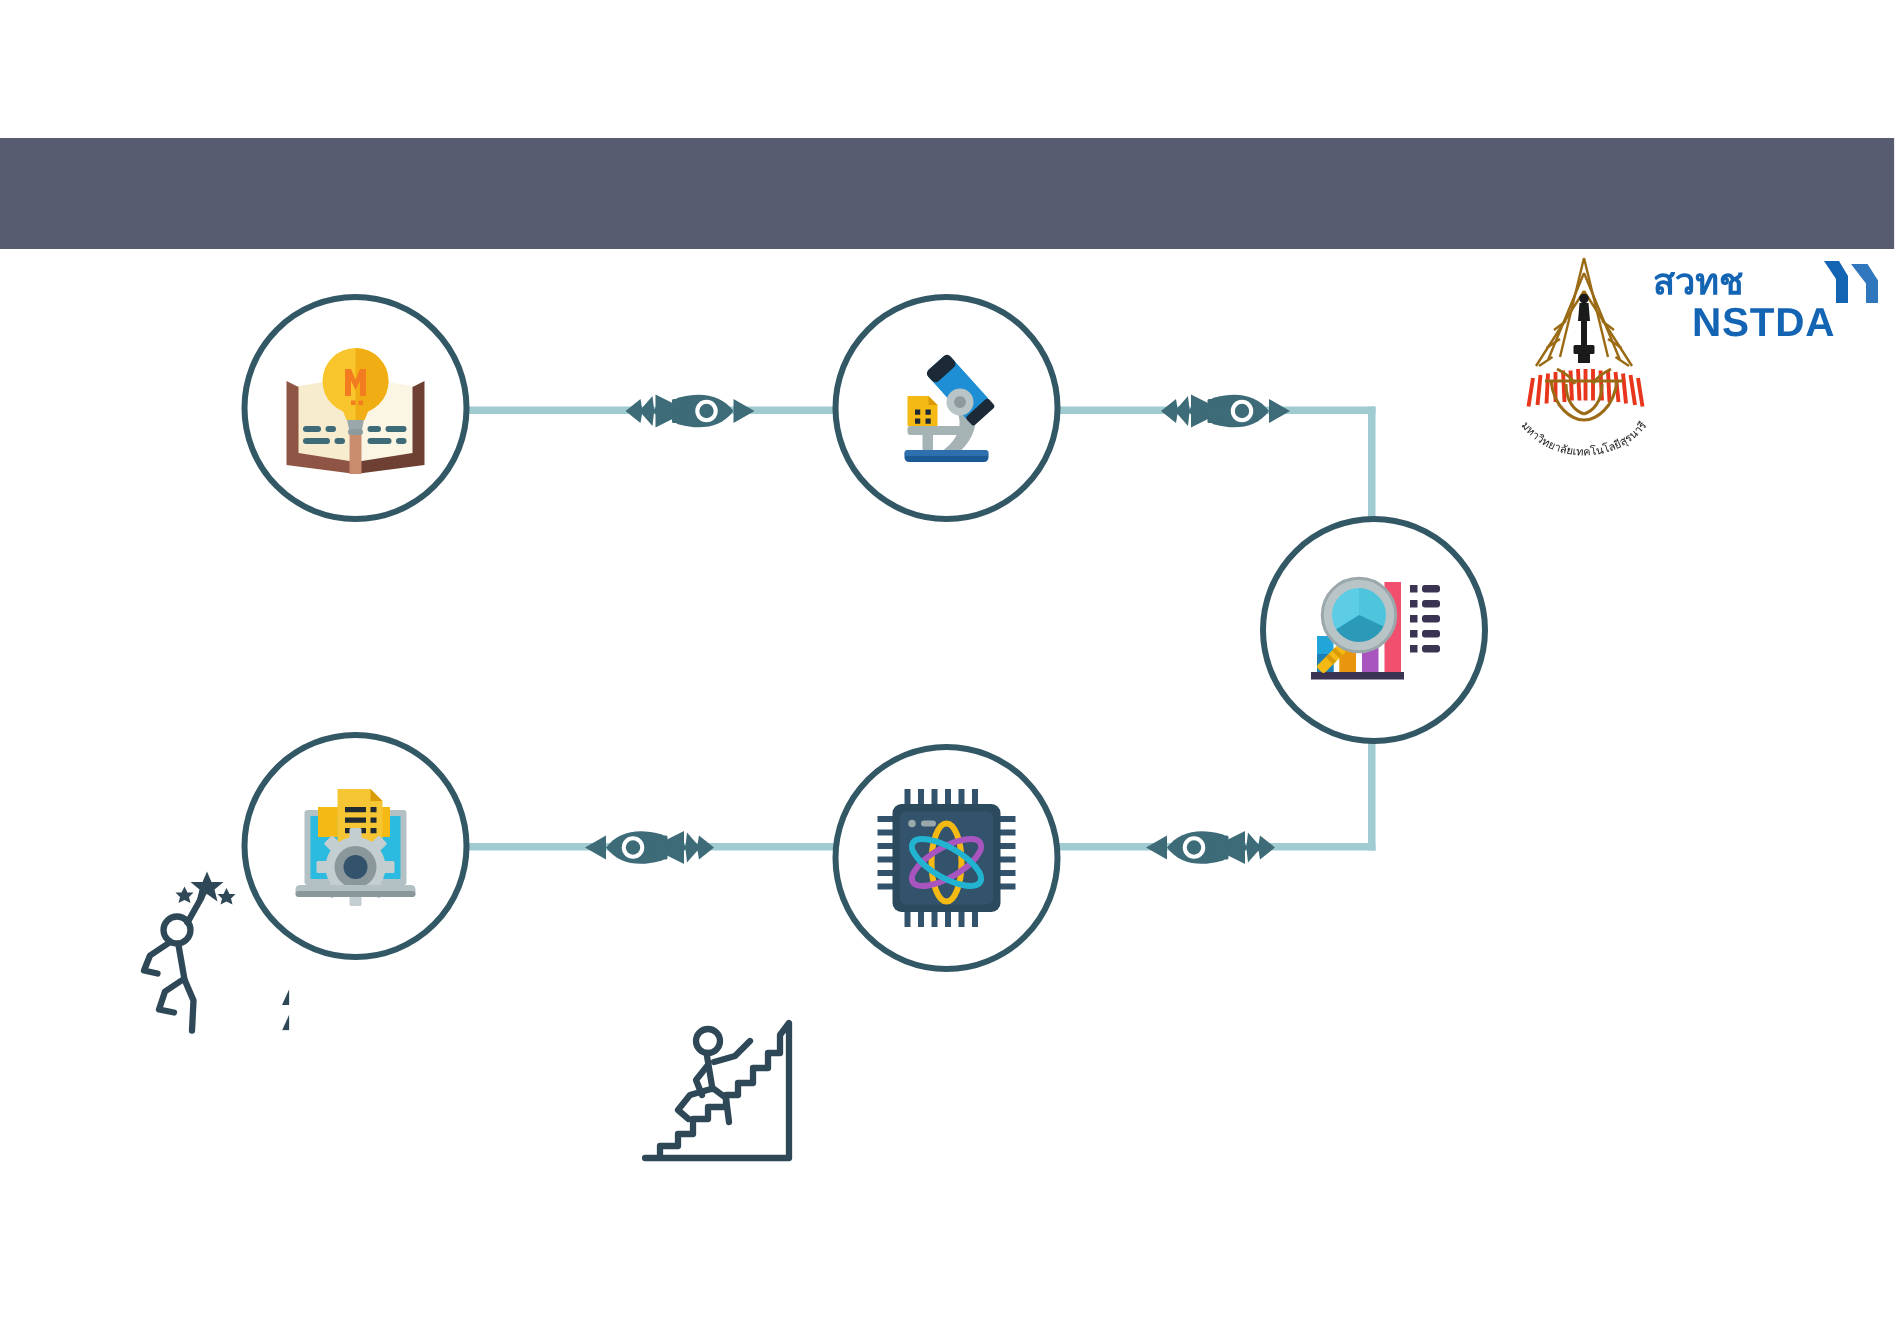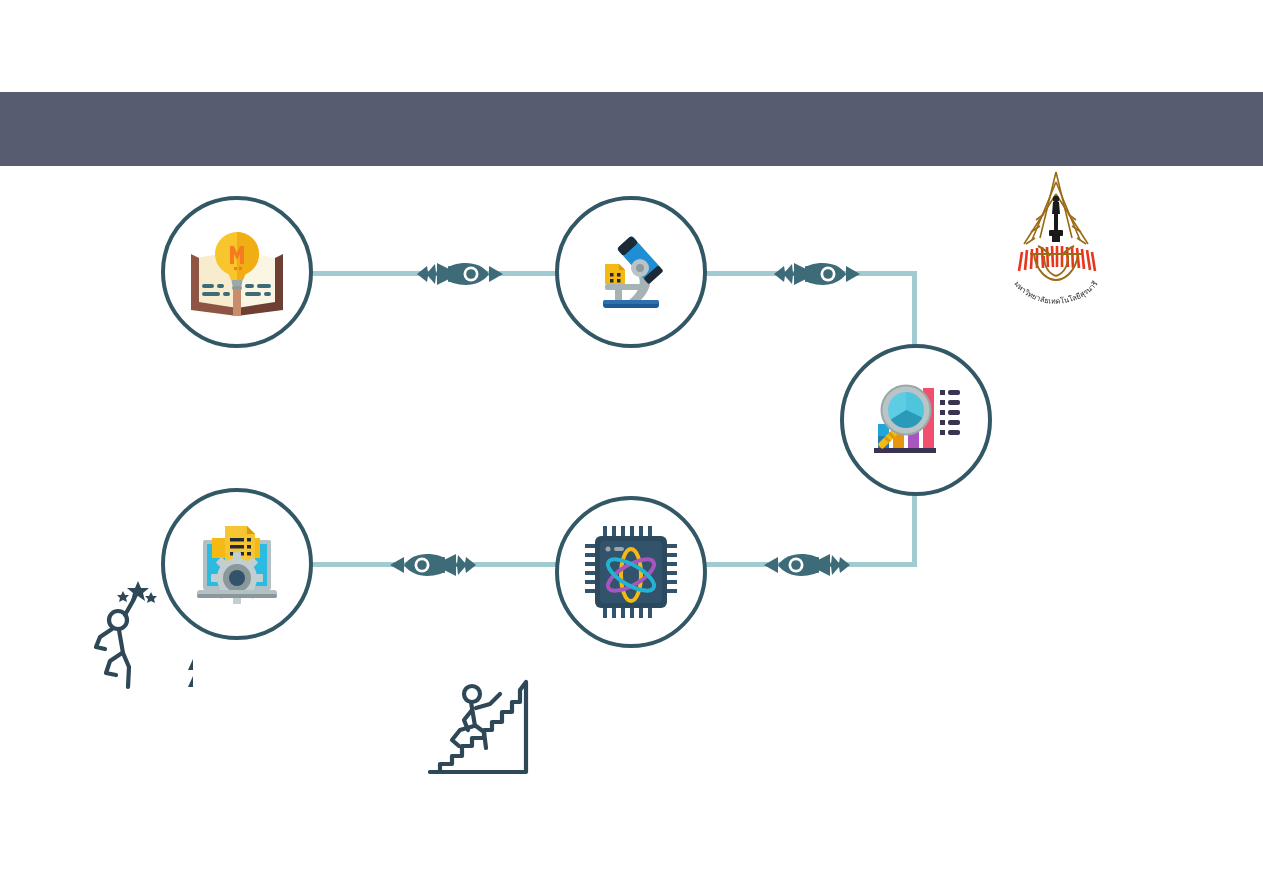--- a/index.html
+++ b/index.html
@@ -468,14 +468,27 @@
         <path d="M74 78 C70 80 64 84 62 88"></path>
       </g>
 
       <path id="sut-arc" d="M8 104 A 50 44 0 0 0 104 104" fill="none"></path>
       <text font-size="7.4" fill="#1a1a1a" font-family="'DejaVu Sans', sans-serif">
         <textPath href="#sut-arc" startOffset="50%" text-anchor="middle">มหาวิทยาลัยเทคโนโลยีสุรนารี</textPath>
       </text>
     </svg>
   </div>
 
+  <div id="logo-nstda">
+    <svg width="155" height="56" viewBox="0 0 155 56">
+
+      <g fill="#1464b4">
+        <path d="M116 2 L126 2 L132 12 L132 30 L124 30 L124 14 Z"></path>
+        <path d="M134 4 L145 4 L152 15 L152 30 L144 30 L144 17 Z" opacity="0.88"></path>
+      </g>
+
+      <text x="2" y="24" font-size="24" font-weight="bold" fill="#1464b4" font-family="'DejaVu Sans', sans-serif">สวทช</text>
+
+      <text x="28" y="52" font-size="27" font-weight="bold" fill="#1464b4" letter-spacing="0.5" font-family="'Liberation Sans', sans-serif">NSTDA</text>
+    </svg>
+  </div>
 
 </div>
 
 </body></html>

